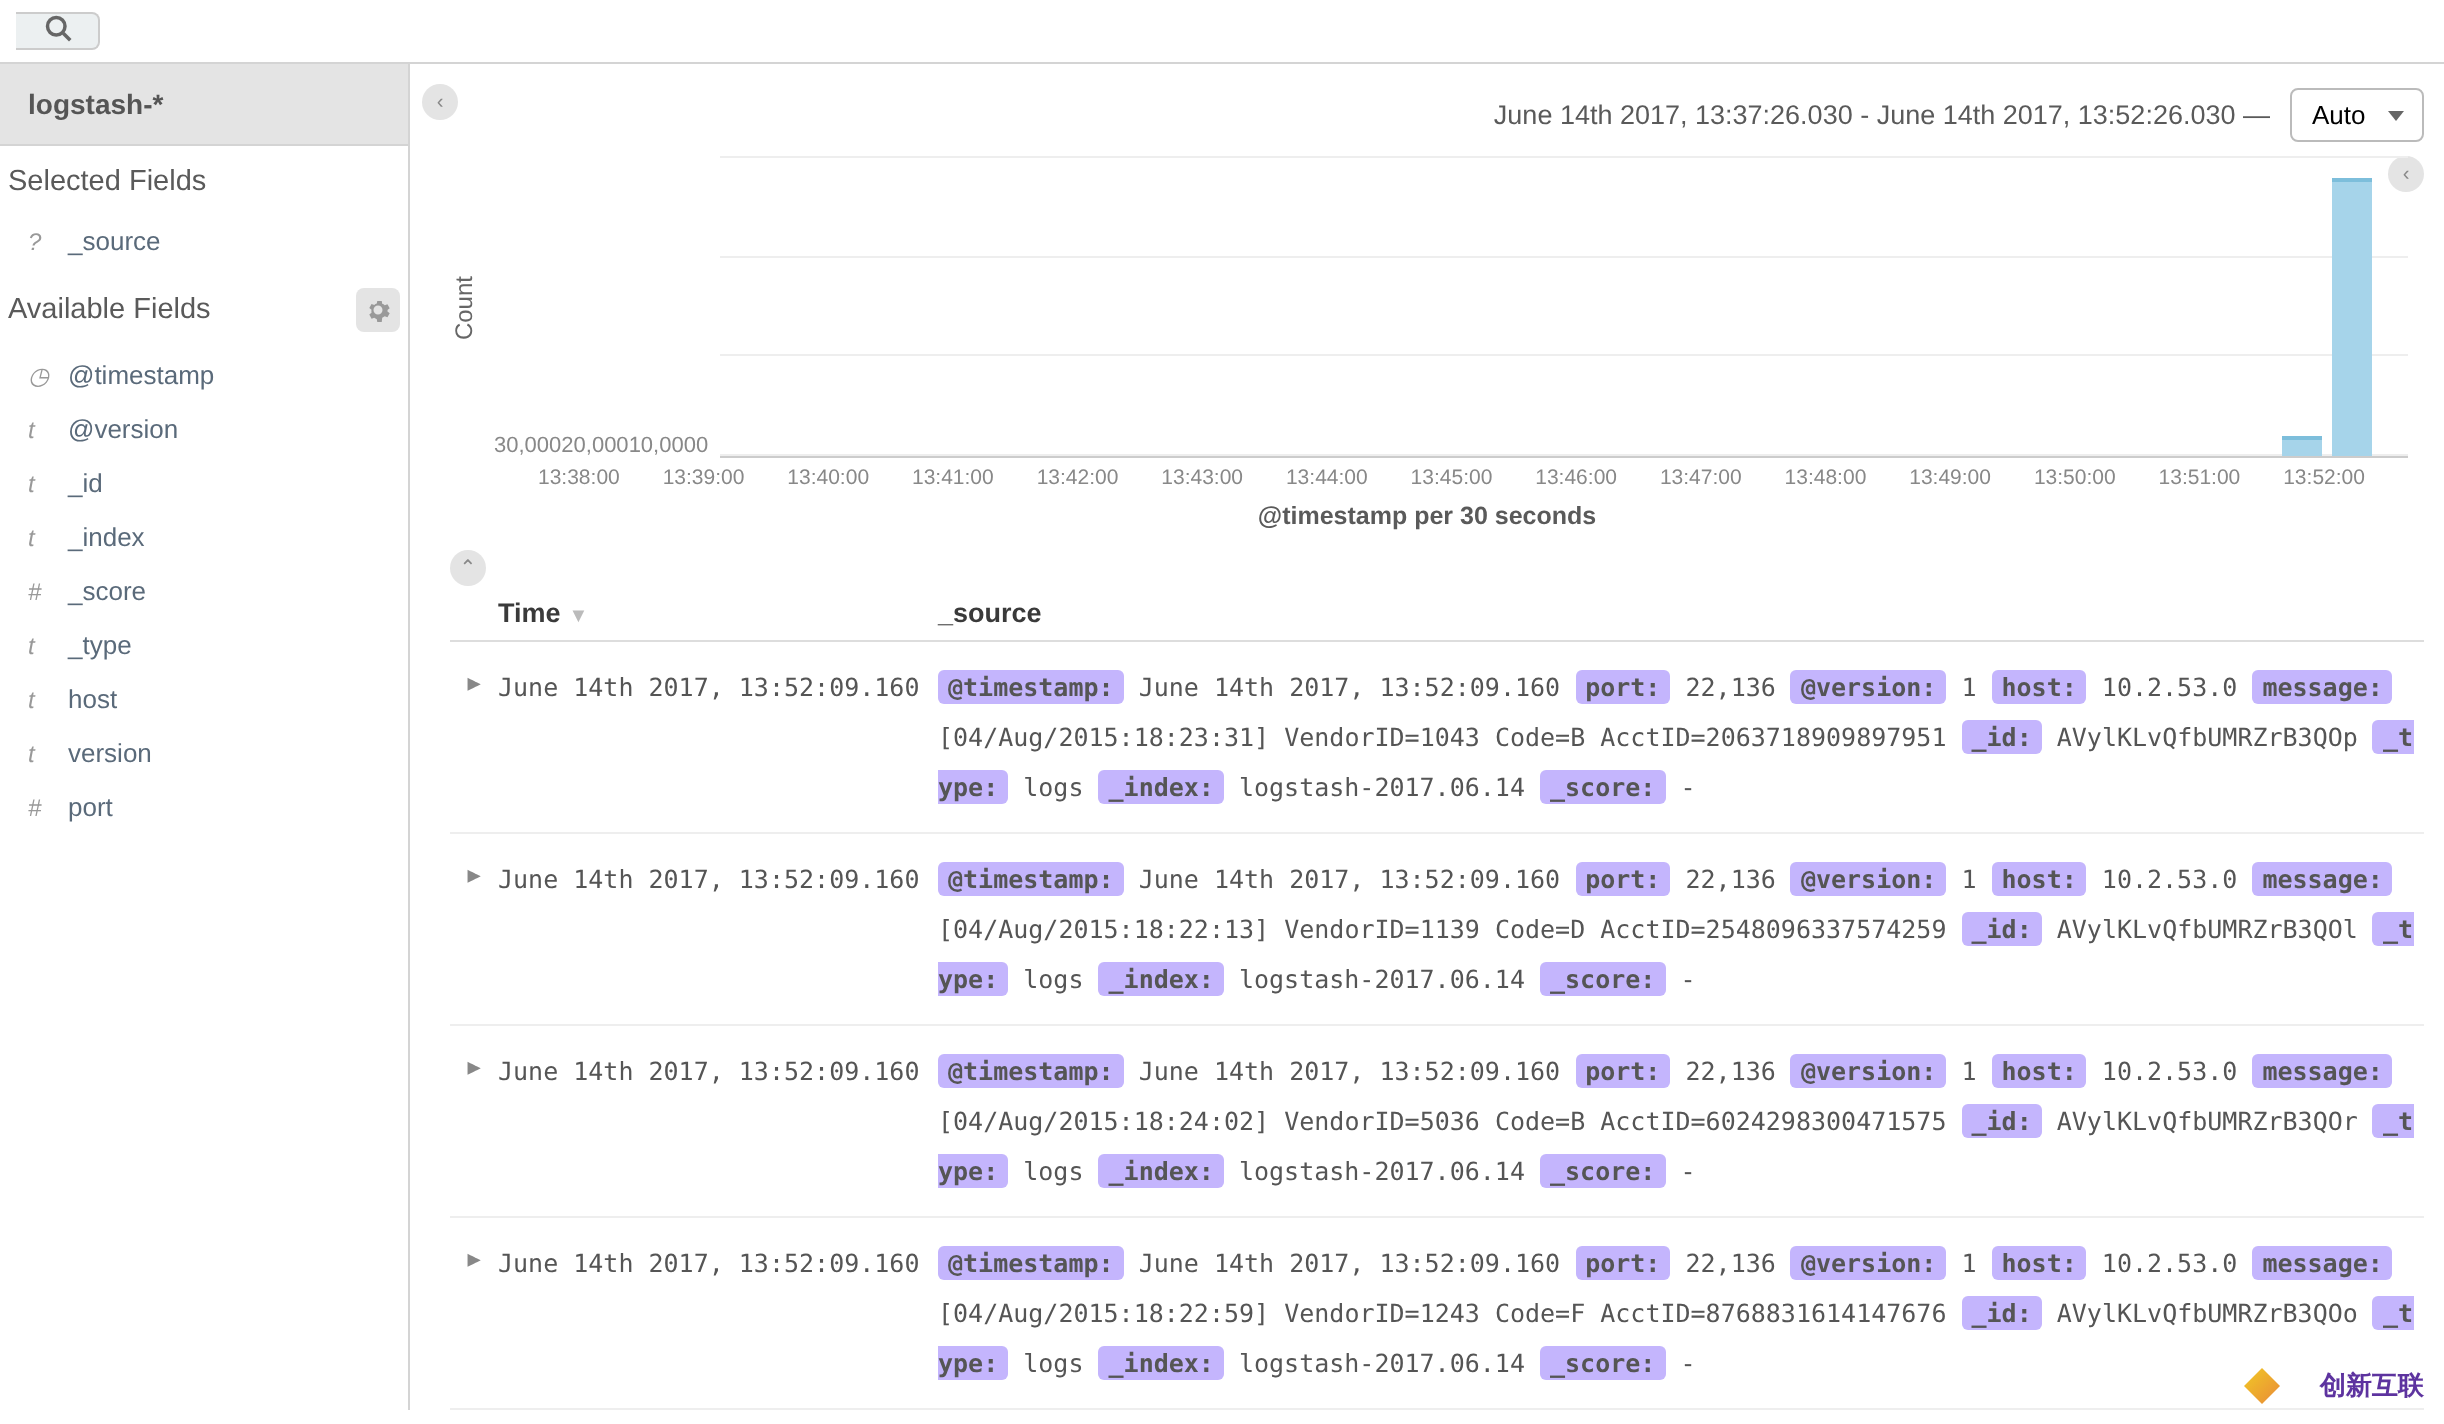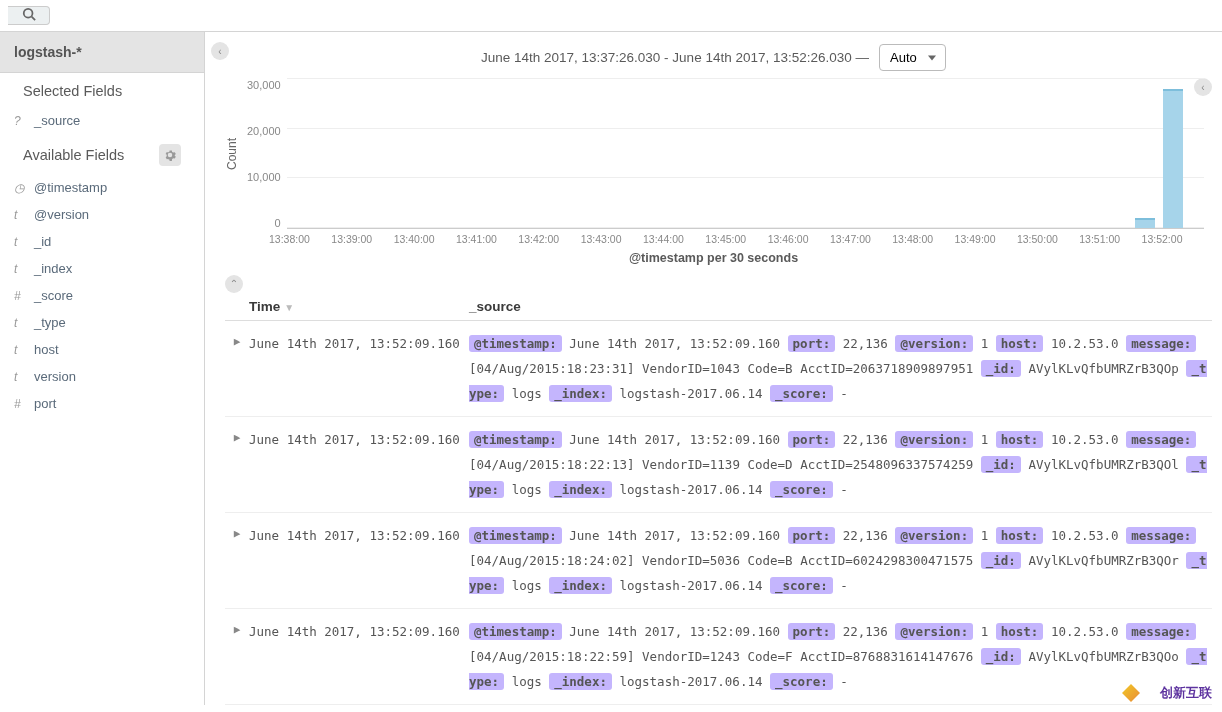--- a/index.html
+++ b/index.html
@@ -3,33 +3,33 @@
 <meta charset="utf-8">
 <style>
   * { box-sizing: border-box; margin: 0; padding: 0; }
   body { font-family: -apple-system, "Helvetica Neue", Arial, sans-serif; font-size: 13px; color: #5a5a5a; background: #fff; width: 1222px; }
   .topbar { display: flex; padding: 6px 8px; border-bottom: 1px solid #d4d4d4; }
   .search-input { flex: 1; border: 2px solid #5bb0e6; border-radius: 4px 0 0 4px; padding: 5px 10px; font-size: 13px; outline: none; }
   .search-btn { width: 42px; background: #ecf0f1; border: 1px solid #ccc; border-left: none; border-radius: 0 4px 4px 0; color: #666; cursor: pointer; }
   .main { display: flex; }
   .sidebar { width: 205px; border-right: 1px solid #d4d4d4; background: #fff; }
   .index-pattern { background: #e4e4e4; padding: 12px 14px; font-weight: bold; color: #555; font-size: 14px; border-bottom: 1px solid #d4d4d4; }
-  .sb-heading { padding: 10px 23px 8px; font-size: 14.5px; color: #5a5a5a; display:flex; align-items:center; justify-content:space-between;}
+  .sb-heading { padding: 10px 4px 8px; font-size: 14.5px; color: #5a5a5a; display:flex; align-items:center; justify-content:space-between;}
   .gear-badge { background:#e4e4e4; border-radius:4px; width:22px; height:22px; display:flex; align-items:center; justify-content:center; color:#999; font-size:13px;}
   .field-row { padding: 6px 14px; color: #5a6a7a; font-size: 13px; display:flex; align-items:center; gap:8px; cursor:pointer;}
   .field-row .ficon { width:12px; display:inline-block; color:#999; font-style:italic; font-size:12px;}
   .content { flex: 1; position: relative; }
-  .timebar { display:flex; align-items:center; justify-content:center; padding: 12px 10px 6px; color:#5a5a5a; font-size:13.5px; gap:10px;}
+  .timebar { display:flex; align-items:center; justify-content:flex-end; padding: 12px 10px 6px; color:#5a5a5a; font-size:13.5px; gap:10px;}
   .range-select { border:1px solid #bbb; border-radius:4px; padding:5px 28px 5px 10px; font-size:13px; background:#fff; appearance:none; position:relative;}
   .select-wrap { position:relative; display:inline-block;}
   .select-wrap::after { content:""; position:absolute; right:10px; top:50%; width:0;height:0;border-left:4px solid transparent;border-right:4px solid transparent;border-top:5px solid #666; transform:translateY(-50%); pointer-events:none;}
   .collapse-circle { position:absolute; width:18px; height:18px; border-radius:50%; background:#e4e4e4; color:#888; display:flex; align-items:center; justify-content:center; font-size:10px; cursor:pointer;}
   .chart-area { display:flex; padding: 2px 18px 0 18px; }
   .ylabel { writing-mode: vertical-rl; transform: rotate(180deg); font-size:12px; color:#666; align-self:center; padding: 0 2px;}
-  .yticks { display:flex; flex-direction:column; justify-content:space-between; align-items:flex-end; font-size:11px; color:#888; padding: 0 6px; height:150px;}
+  .yticks { display:flex; flex-direction:row; justify-content:space-between; align-items:flex-end; font-size:11px; color:#888; padding: 0 6px; height:150px;}
   .plot { flex:1; position:relative; height:150px; border-bottom:1px solid #ccc; }
   .plot .grid { position:absolute; left:0; right:0; border-top:1px solid #eee;}
   .bar { position:absolute; bottom:0; width:20px; background:#a6d4ea; border-top:2px solid #7dbedb;}
   .xticks { display:flex; justify-content:space-between; font-size:10.5px; color:#888; padding: 4px 18px 0 64px;}
   .xticks span { flex:1; text-align:left; white-space:nowrap;}
   .chart-sub { text-align:center; font-size:12.5px; color:#5a5a5a; font-weight:bold; padding:6px 0 10px;}
   .table { width:100%; padding: 0 10px 0 20px;}
   .thead { display:flex; border-bottom:1px solid #ddd; padding: 6px 0; font-weight:bold; color:#3a3a3a; font-size:13.5px;}
   .col-expand { width:24px;}
   .col-time { width:220px;}

